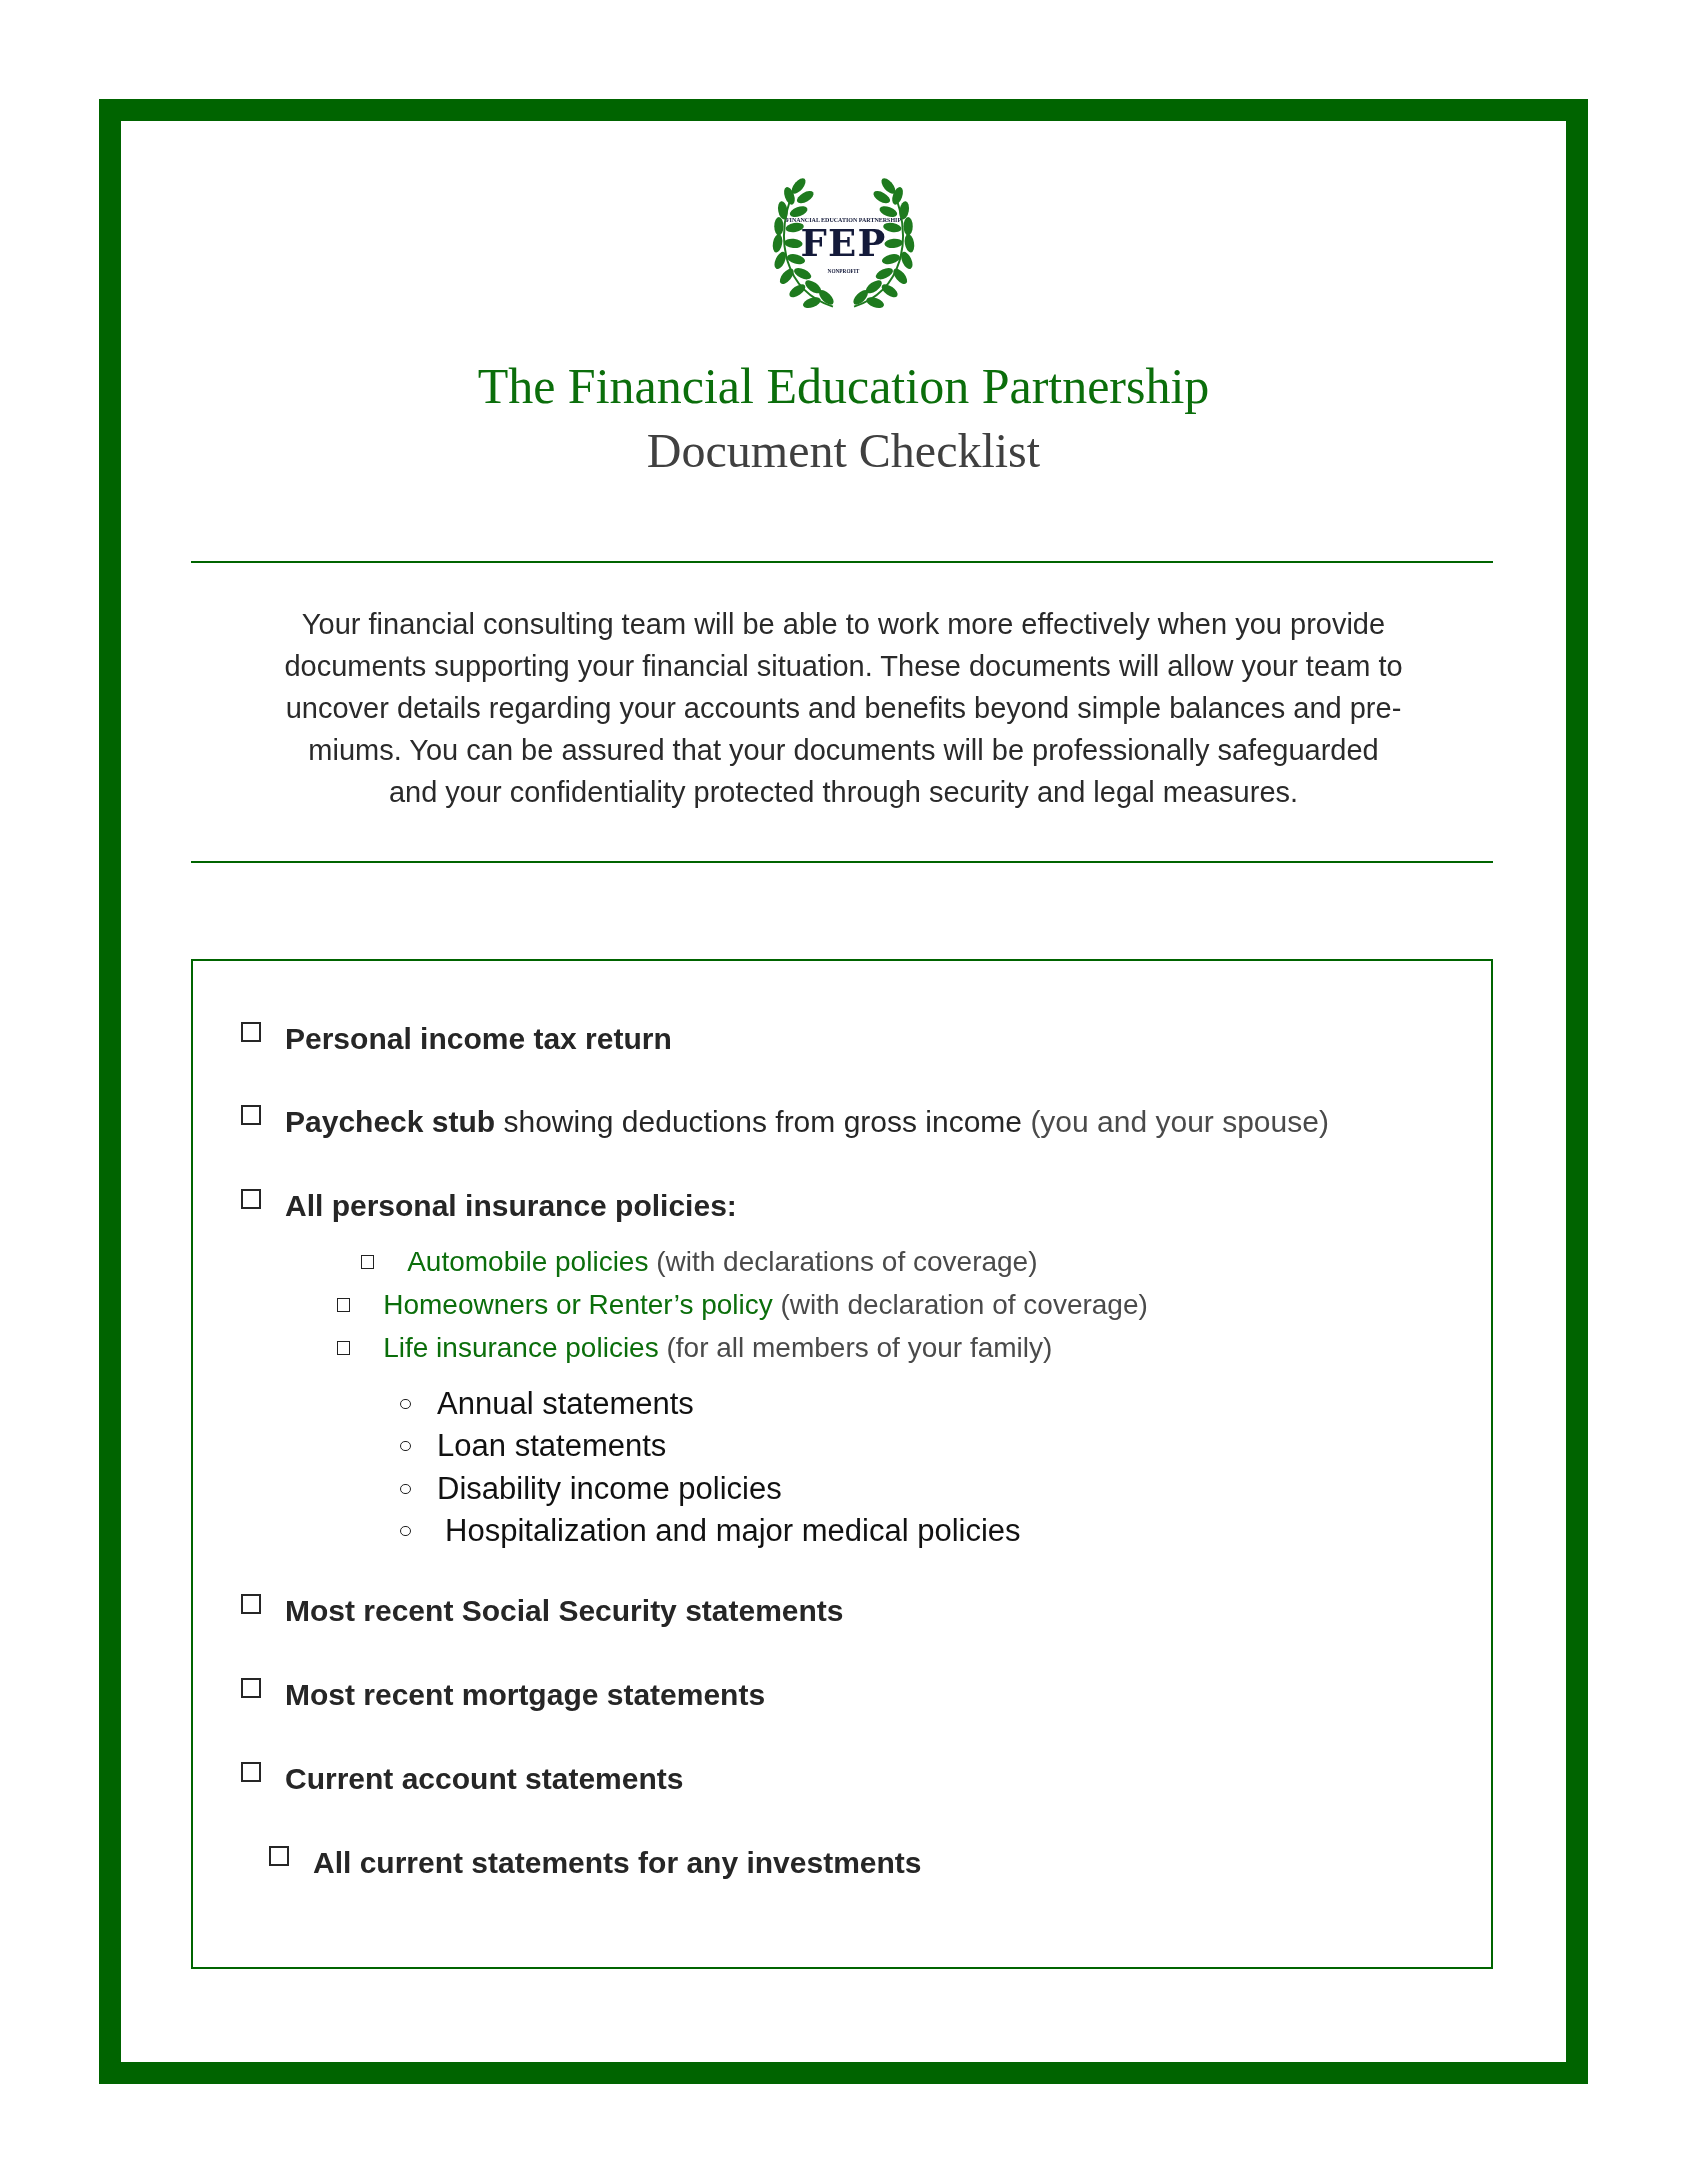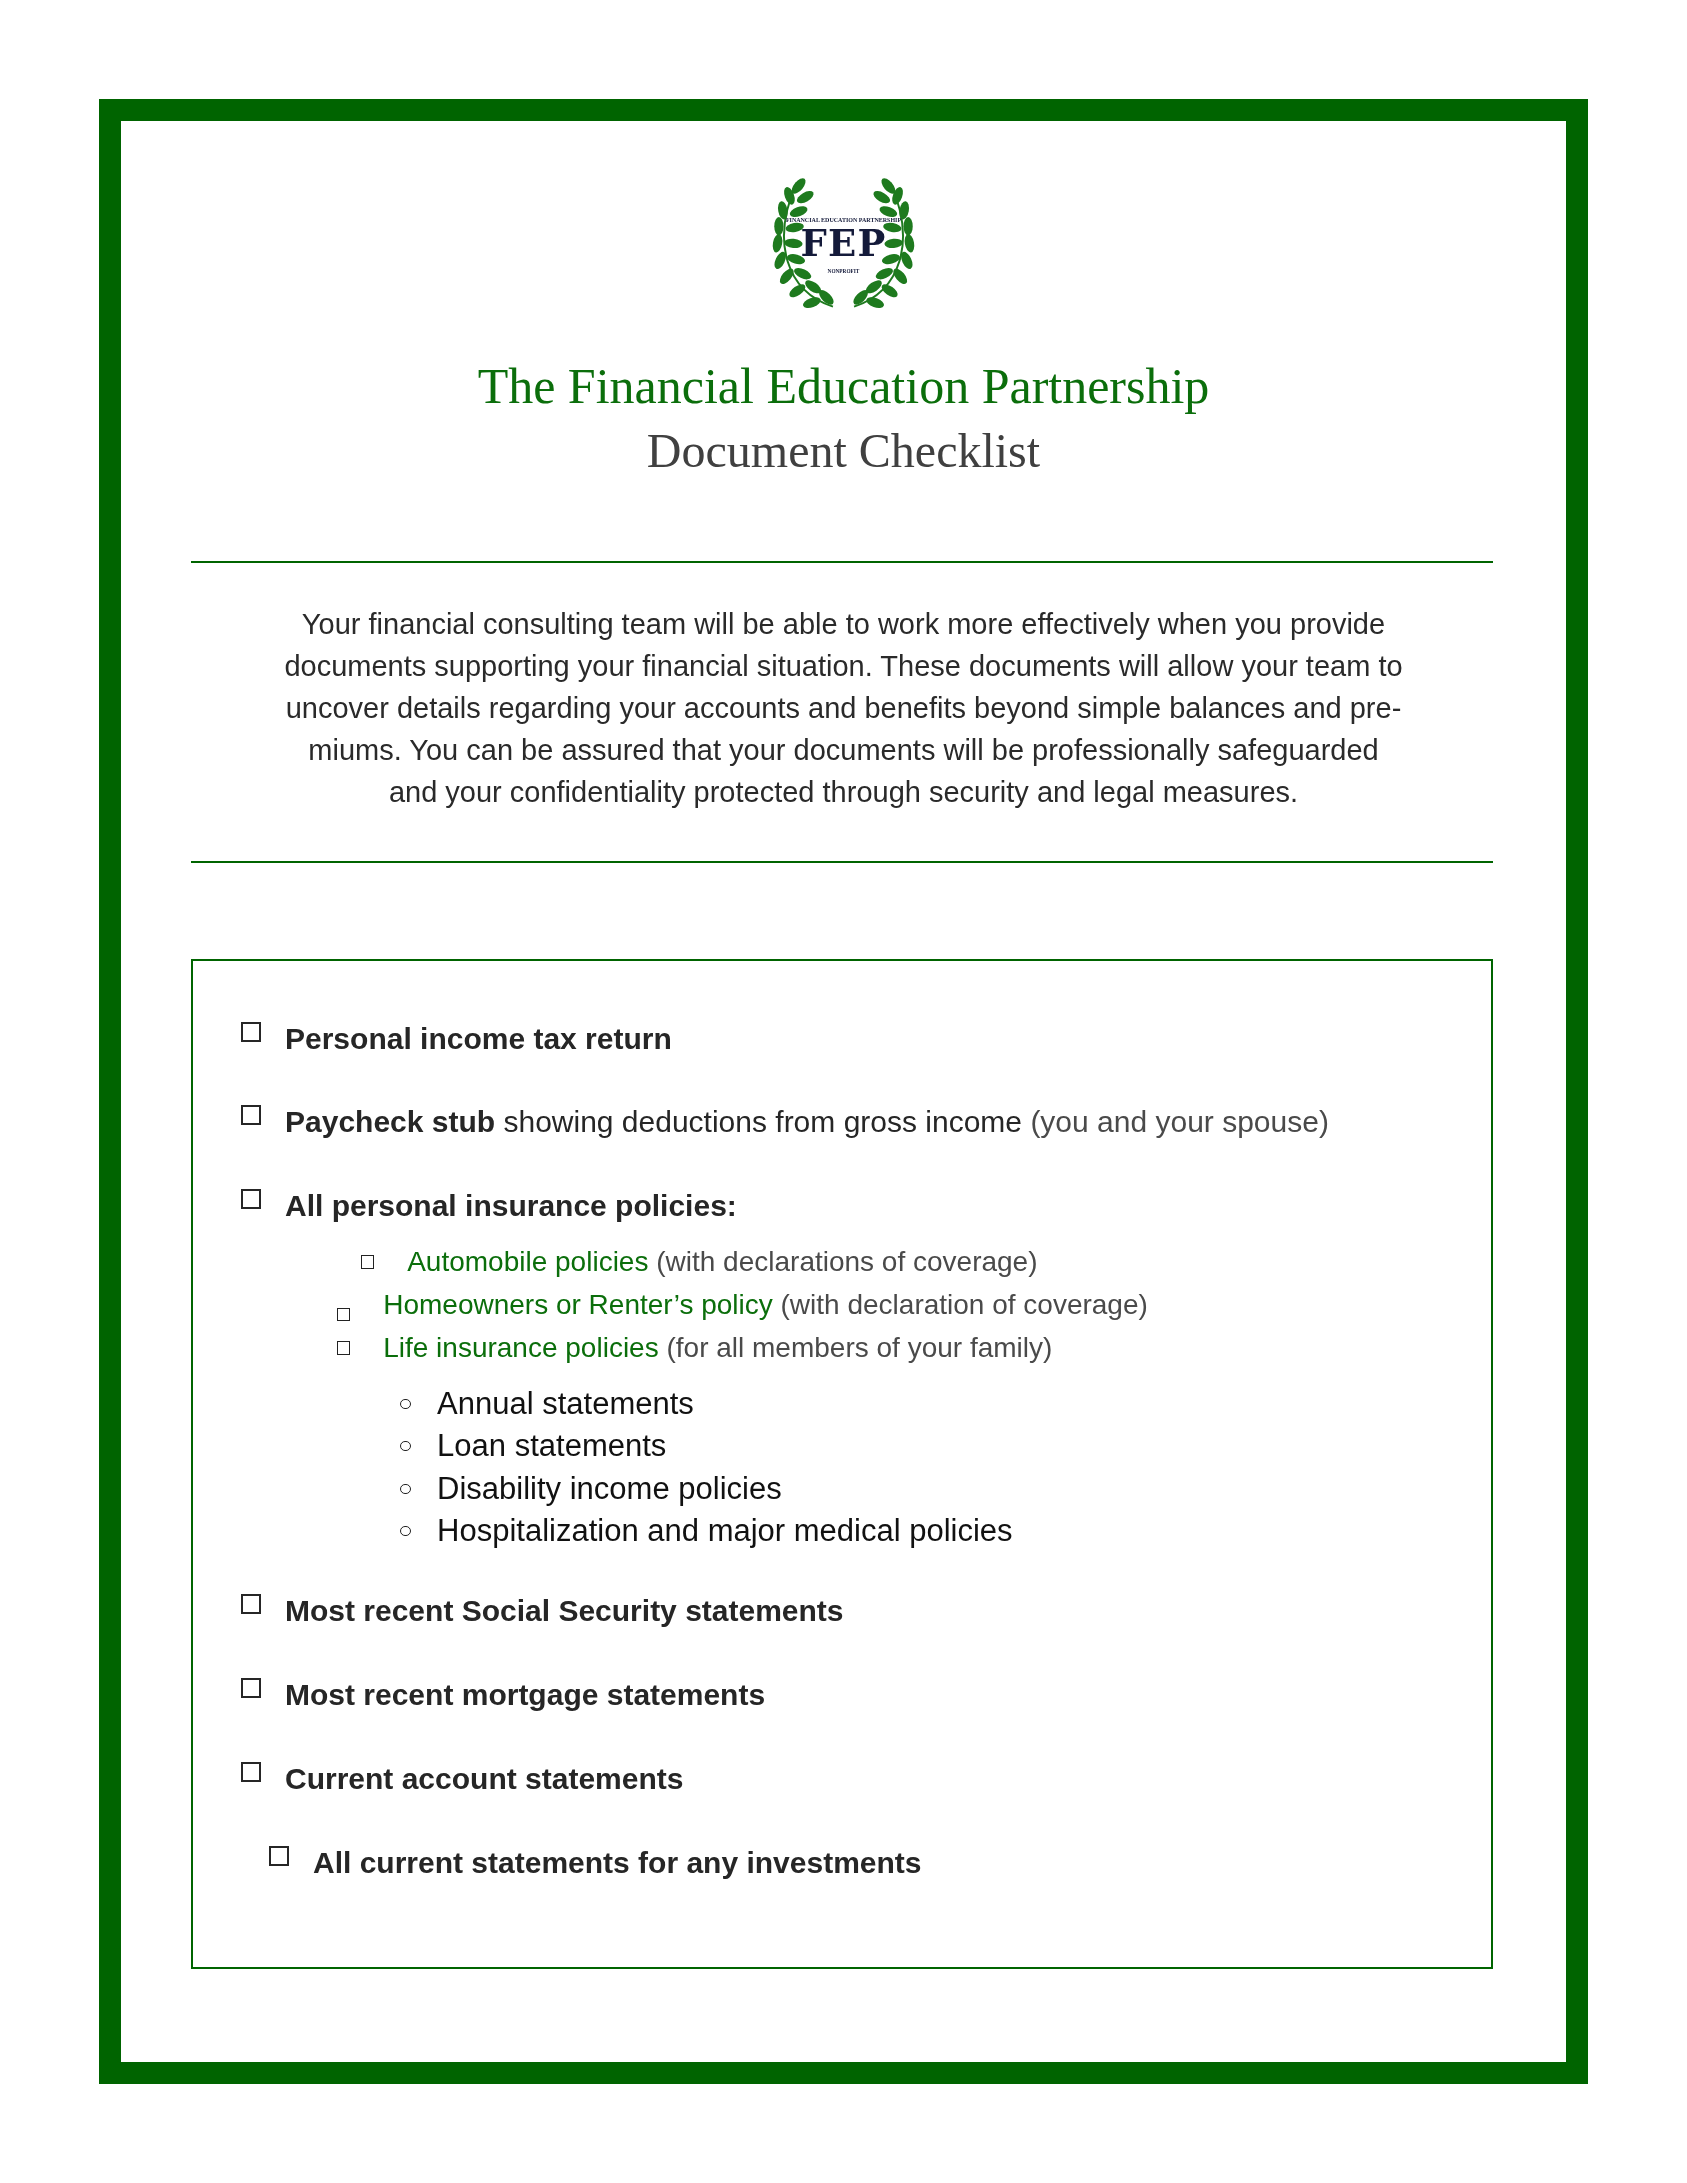--- a/index.html
+++ b/index.html
@@ -130,21 +130,21 @@
 <div class="item" style="top:1189px;">
   <span class="box-glyph"></span>
   <span class="bold">All personal insurance policies:</span>
 </div>
 
 <div class="sub" style="top:1246px;padding-left:24px;">
   <span class="small-box"></span>
   <span class="green">Automobile policies</span>
   <span style="white-space:pre;"> (with declarations of coverage)</span>
 </div>
-<div class="sub" style="top:1289px;align-items:flex-end;">
+<div class="sub" style="top:1289px;">
   <span class="small-box"></span>
   <span class="green">Homeowners or Renter’s policy</span>
   <span style="white-space:pre;"> (with declaration of coverage)</span>
 </div>
 <div class="sub" style="top:1332px;">
   <span class="small-box"></span>
   <span class="green">Life insurance policies</span>
   <span style="white-space:pre;"> (for all members of your family)</span>
 </div>
 
@@ -153,21 +153,21 @@
   <span>Annual statements</span>
 </div>
 <div class="subsub" style="top:1428px;">
   <span class="circle"></span>
   <span>Loan statements</span>
 </div>
 <div class="subsub" style="top:1471px;">
   <span class="circle"></span>
   <span>Disability income policies</span>
 </div>
-<div class="subsub" style="top:1513px;">
+<div class="subsub" style="top:1513px;gap:8px;">
   <span class="circle"></span>
   <span>Hospitalization and major medical policies</span>
 </div>
 
 <div class="item" style="top:1594px;">
   <span class="box-glyph"></span>
   <span class="bold">Most recent Social Security statements</span>
 </div>
 <div class="item" style="top:1678px;">
   <span class="box-glyph"></span>

